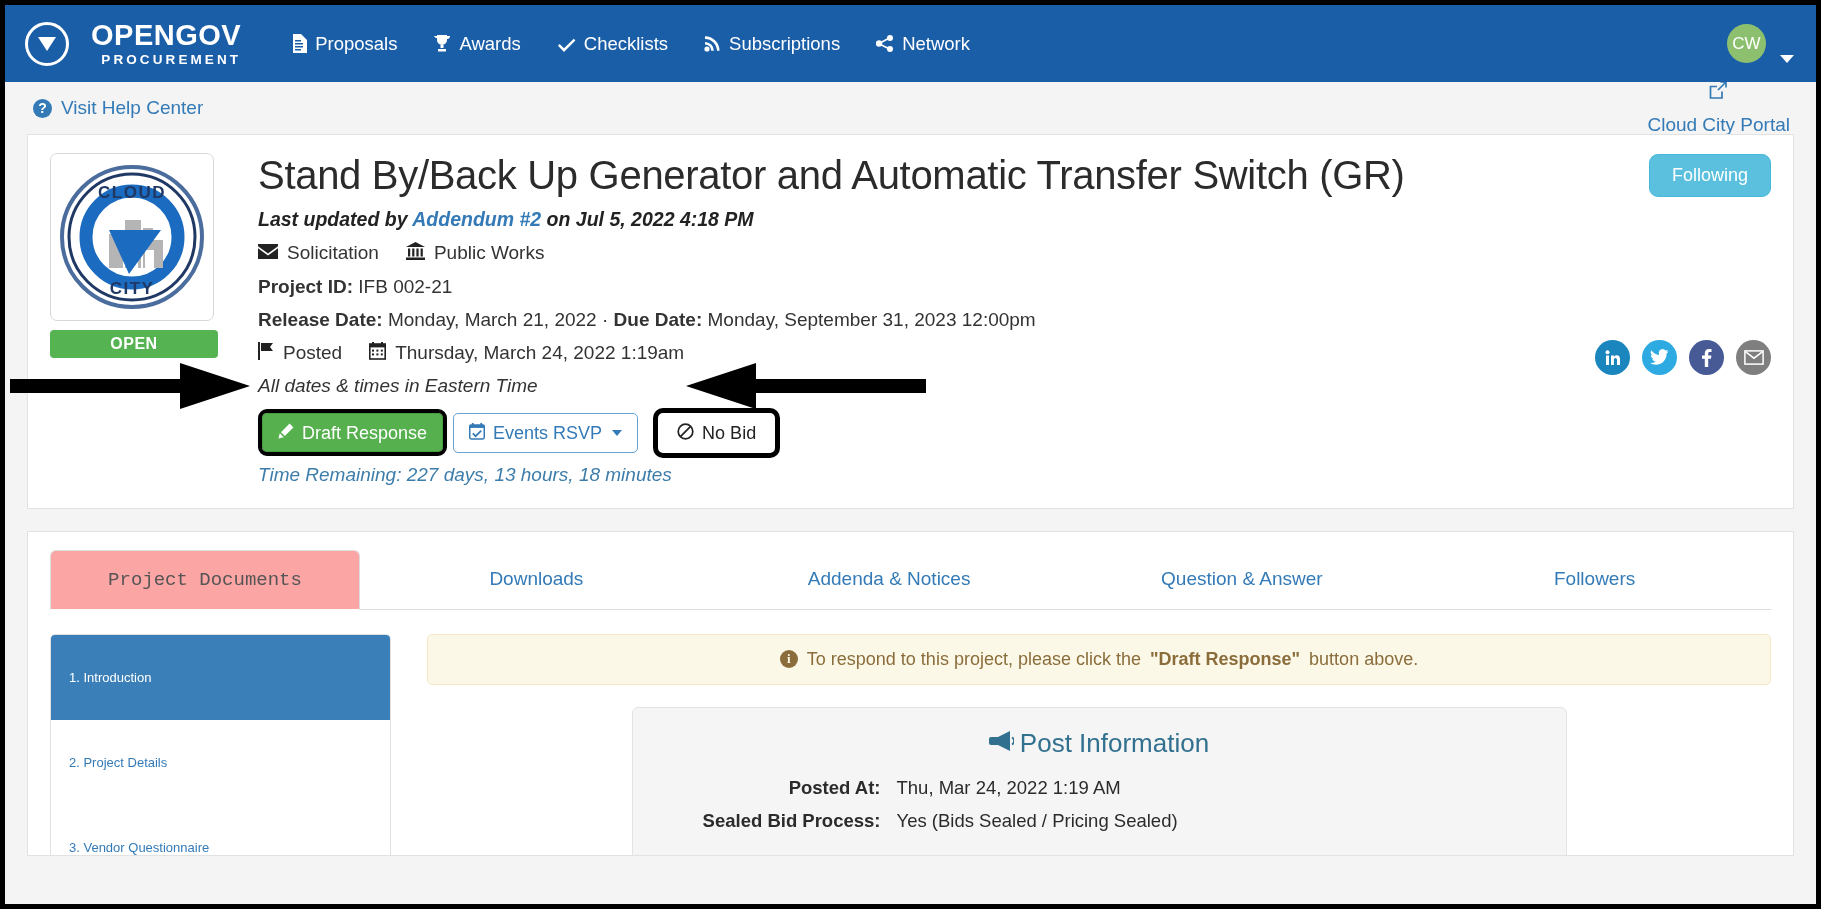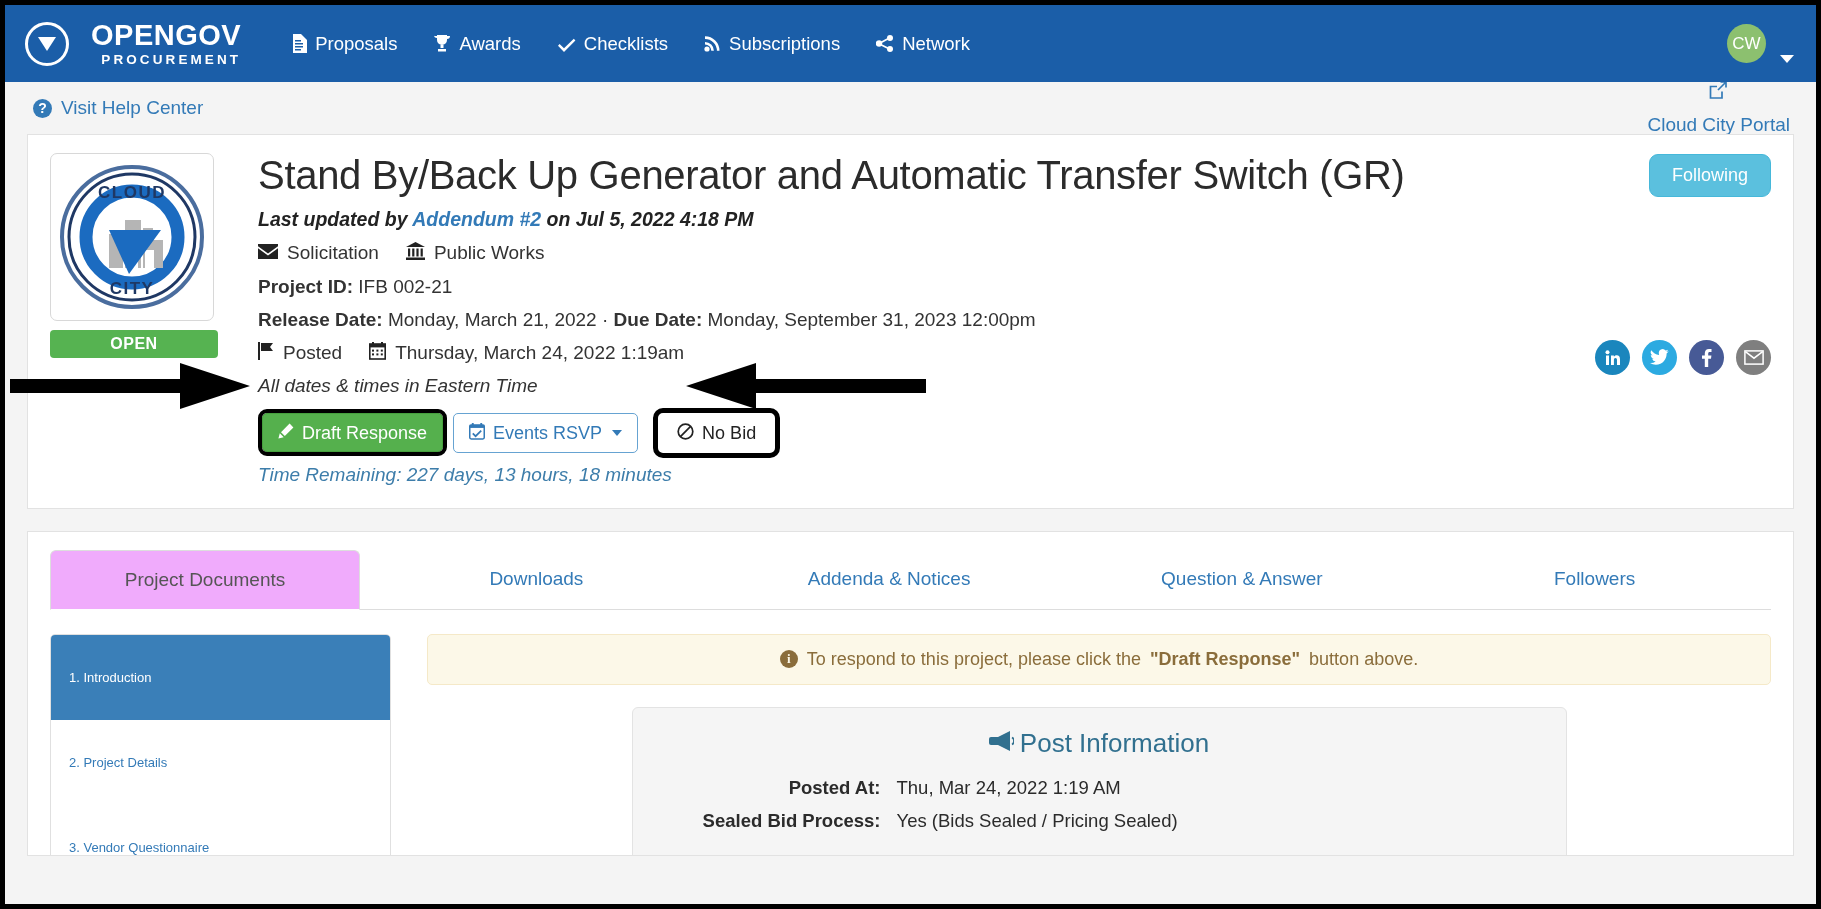--- a/index.html
+++ b/index.html
@@ -186,24 +186,25 @@
     height: 325px;
     position: relative;
     overflow: hidden;
   }
   .tabs { display: flex; border-bottom: 1px solid #ddd; }
   .tab {
     font-size: 19px; padding: 18px 0; text-align: center;
     color: #337ab7; cursor: pointer; flex: 1 1 0;
   }
   .tab.active {
-    color: #555; background: #f0abfc;
+    color: #555; background: #fca5a5;
     border: 1px solid #ddd; border-bottom: 1px solid #fff;
     border-radius: 6px 6px 0 0; margin-bottom: -1px;
     flex: 0 0 310px;
+    font-family: Liberation Mono, monospace;
   }
   .panel { display: flex; padding-top: 24px; }
   .side-nav {
     width: 341px; flex: 0 0 341px;
     border: 1px solid #e0e0e0; border-radius: 5px; overflow: hidden;
   }
   .side-item {
     font-size: 13px; padding: 35px 18px; color: #337ab7; cursor: pointer;
     background: #fff;
   }

